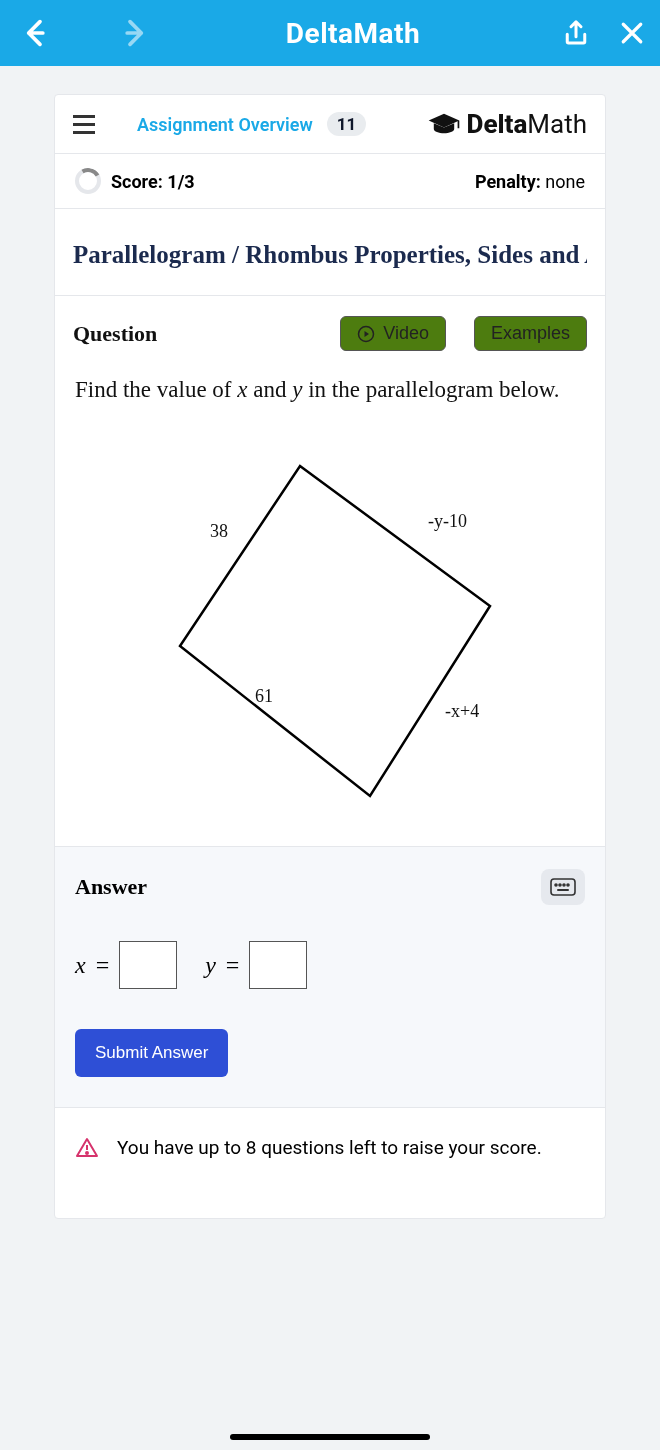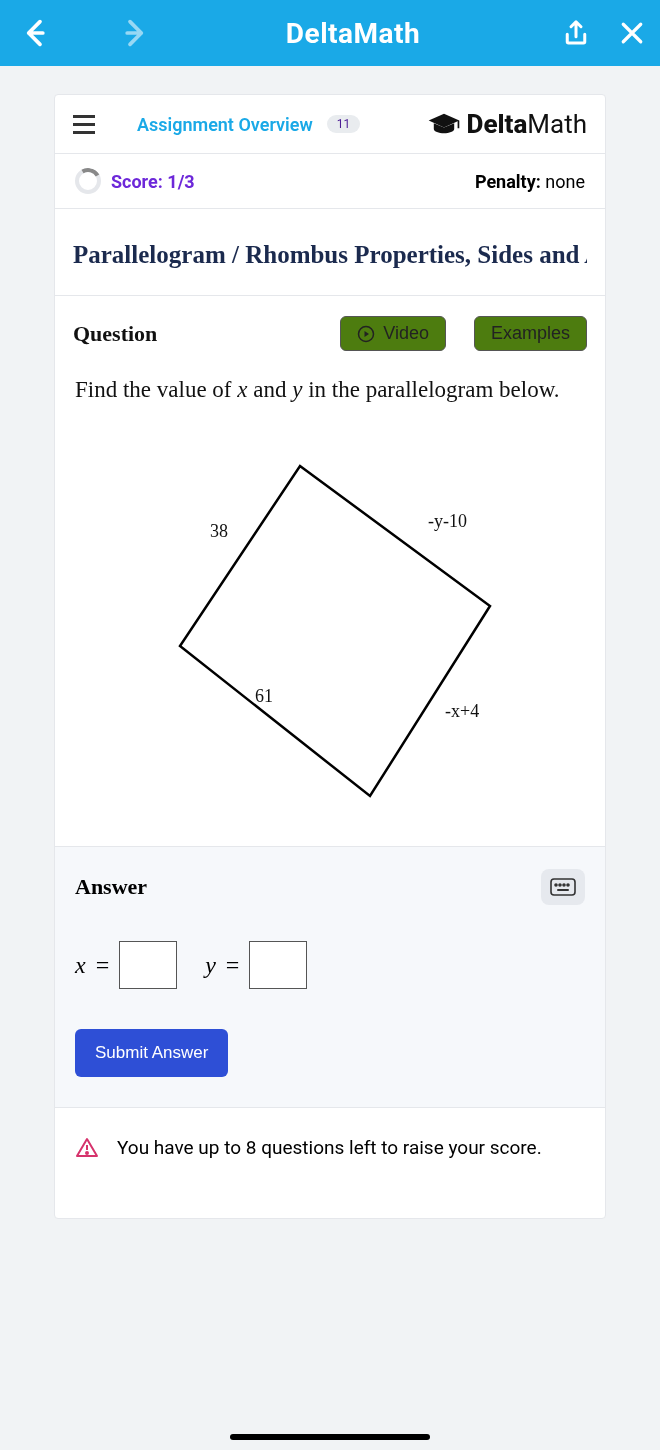--- a/index.html
+++ b/index.html
@@ -15,31 +15,31 @@
 
   
   .page { padding: 28px 54px 0 54px; }
   .card { background: #fff; border: 1px solid #e5e7eb; border-radius: 4px; overflow: hidden; }
 
   
   .card-header { display: flex; align-items: center; padding: 14px 18px; border-bottom: 1px solid #e5e7eb; gap: 14px; }
   .hamburger { width: 26px; height: 26px; display: flex; flex-direction: column; justify-content: center; gap: 5px; cursor: pointer; }
   .hamburger span { display: block; height: 3px; width: 22px; background: #333; }
   .overview-link { color: #1aa9e7; font-weight: 600; font-size: 18px; cursor: pointer; margin-left: 24px; }
-  .badge { background: #e9ecef; color: #4c1d95; border-radius: 12px; padding: 2px 10px; font-size: 12px; font-weight: 400; }
+  .badge { background: #e9ecef; color: #0f172a; border-radius: 12px; padding: 2px 10px; font-size: 17px; font-weight: 700; }
   .logo-block { margin-left: auto; display: flex; align-items: center; gap: 6px; font-size: 26px; font-weight: 400; color: #111; }
   .logo-block .bold { font-weight: 800; }
   .cap-icon svg { display: block; }
 
   
   .score-row { display: flex; align-items: center; justify-content: space-between; padding: 14px 20px; border-bottom: 1px solid #e5e7eb; font-size: 18px; }
   .score-left { display: flex; align-items: center; gap: 10px; }
   .score-circle { width: 26px; height: 26px; border-radius: 50%; border: 4px solid #e5e7eb; position: relative; }
   .score-circle::before { content: ""; position: absolute; inset: -4px; border-radius: 50%; border: 4px solid transparent; border-top-color: #888; transform: rotate(15deg); }
-  .score-text { font-weight: 700; color: #6d28d9; }
+  .score-text { font-weight: 700; color: #000000; }
   .penalty-label { font-weight: 700; }
   .penalty-value { font-weight: 400; }
 
   
   .topic-row { padding: 32px 18px 26px 18px; border-bottom: 1px solid #e5e7eb; }
   .topic-title { font-family: Georgia, "Times New Roman", serif; font-size: 25px; font-weight: 700; color: #1b2a4e; white-space: nowrap; overflow: hidden; }
 
   
   .question-bar { display: flex; align-items: center; padding: 20px 18px 18px 18px; gap: 28px; }
   .question-label { font-family: Georgia, serif; font-weight: 700; font-size: 22px; color: #111; flex: 0 0 auto; margin-right: auto; }

